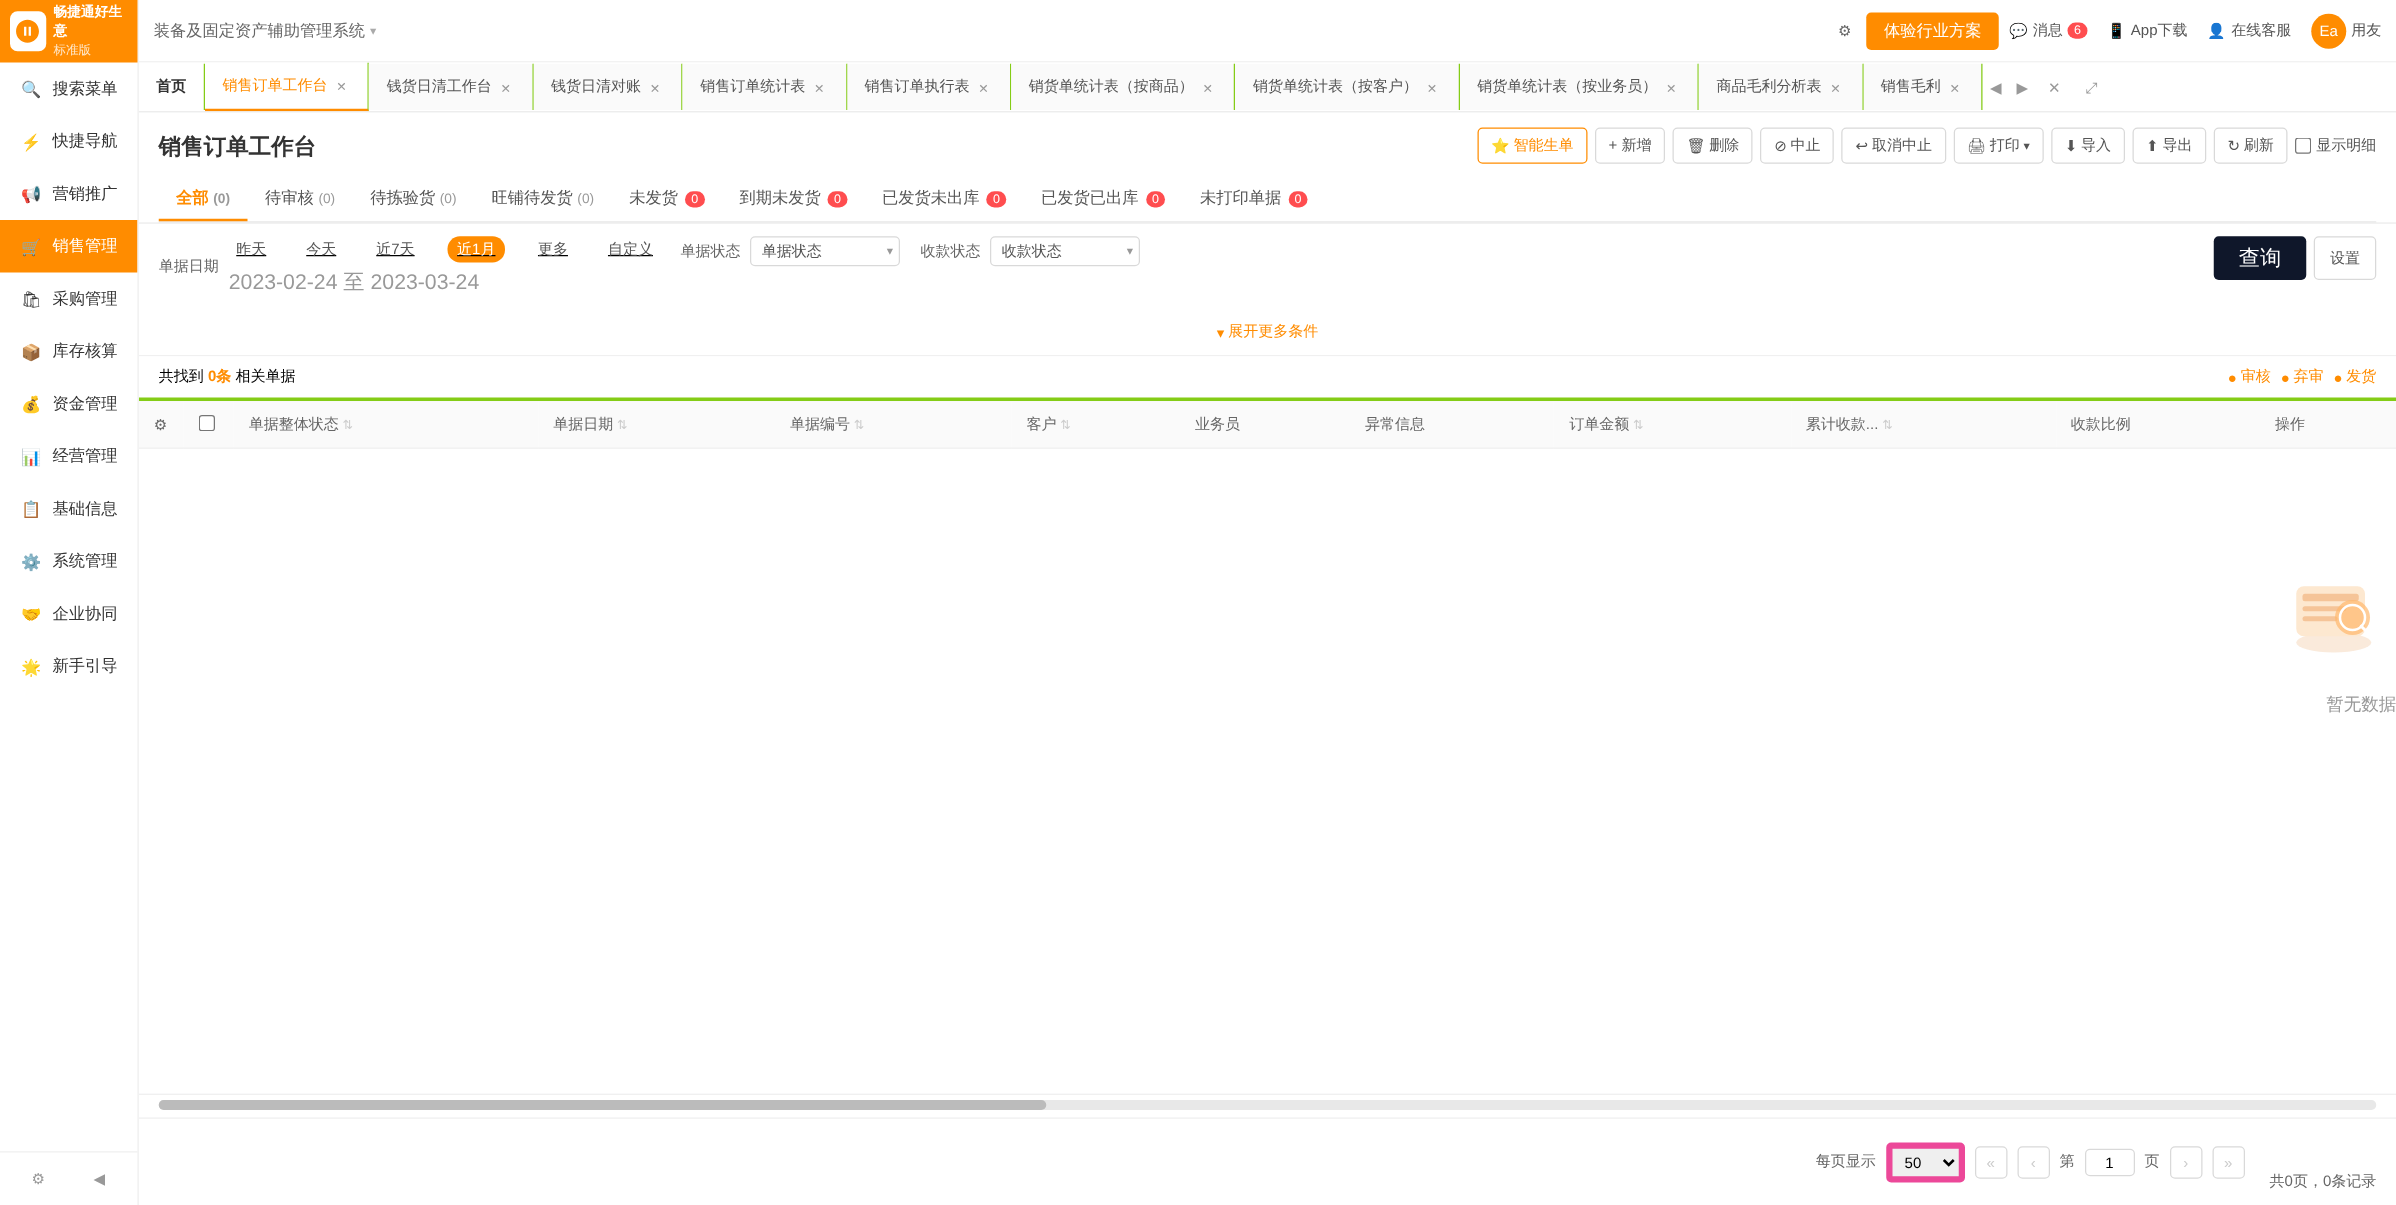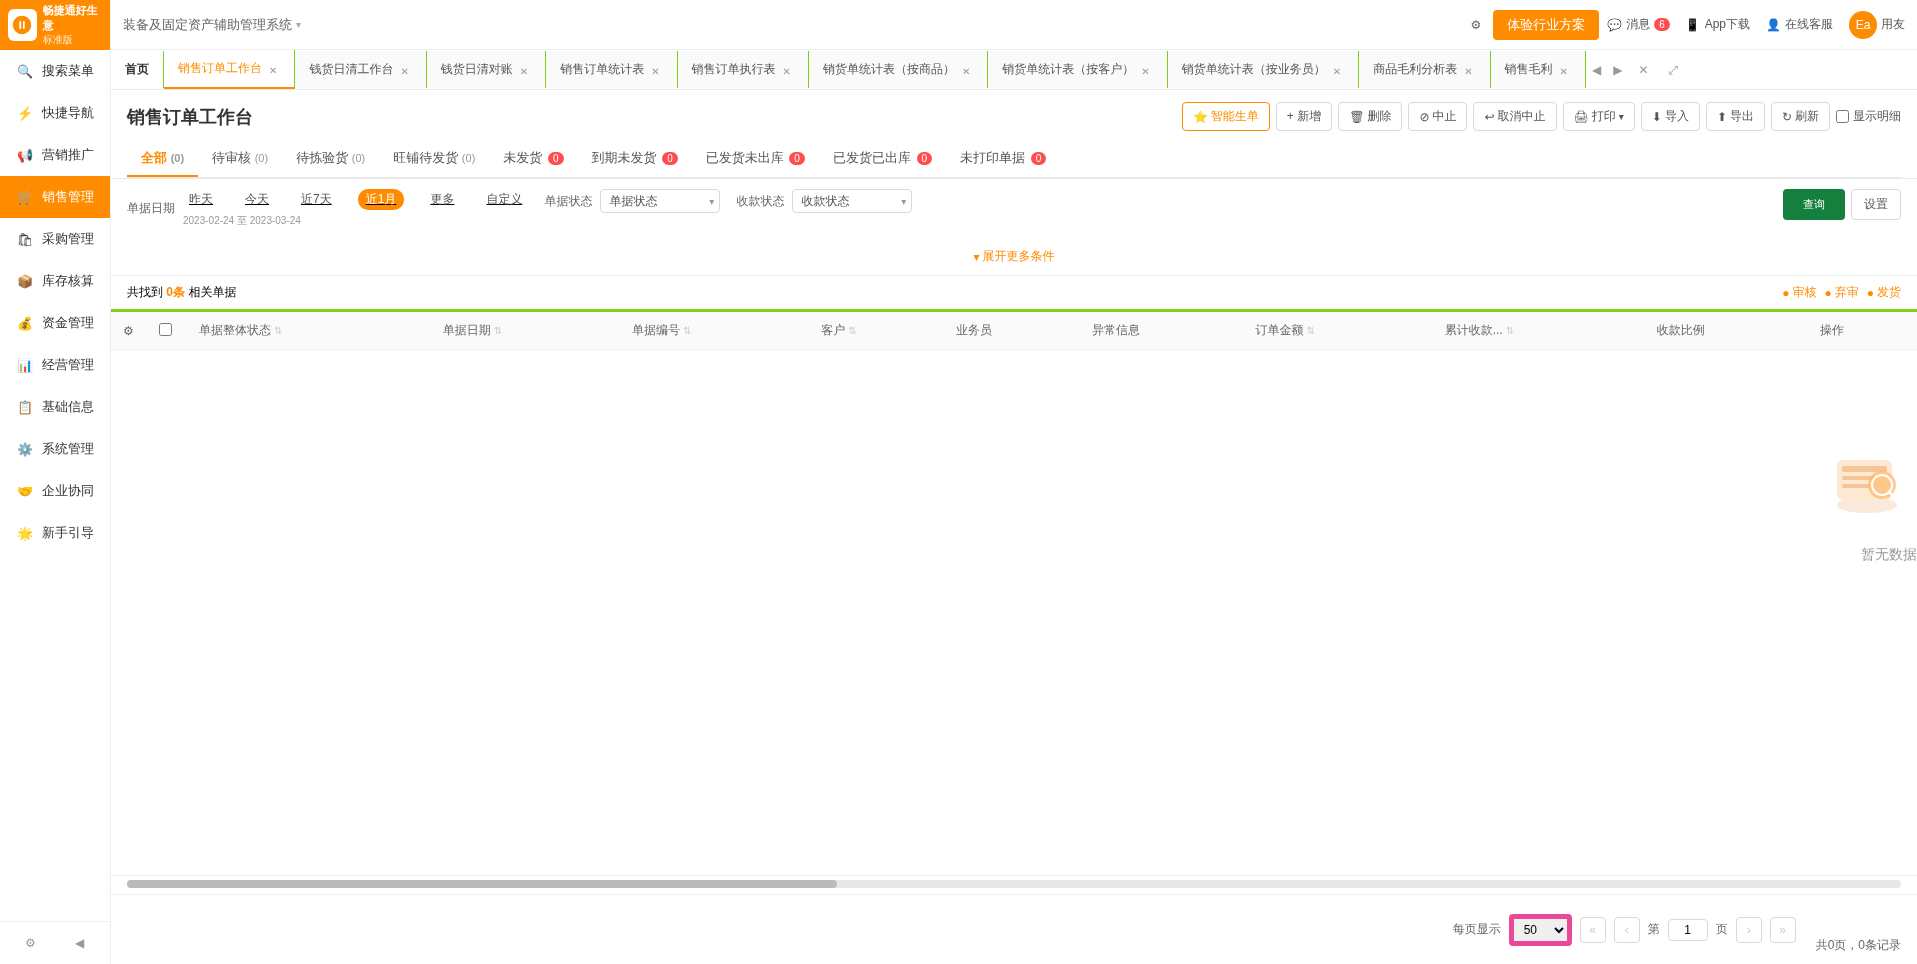--- a/index.html
+++ b/index.html
@@ -61,26 +61,26 @@
     .content-tab .count-badge { background: #ff4d4f; color: #fff; border-radius: 8px; padding: 1px 5px; font-size: 10px; margin-left: 2px; }
     .content-tab .count-zero { color: #999; font-size: 11px; }
 
     
     .filter-area { background: #fff; padding: 10px 16px; display: flex; align-items: flex-start; gap: 16px; flex-wrap: wrap; border-bottom: 1px solid #f0f0f0; }
     .filter-group { display: flex; align-items: center; gap: 8px; }
     .filter-label { color: #666; white-space: nowrap; font-size: 12px; }
     .filter-date-options { display: flex; gap: 20px; align-items: center; text-decoration: underline; }
     .date-opt { padding: 2px 6px; cursor: pointer; color: #555; font-size: 12px; border-radius: 3px; }
     .date-opt.active { background: #ff8c00; color: #fff; border-radius: 10px; padding: 2px 8px; }
-    .date-range { font-size: 10px; color: #999; margin-top: 4px; }
+    .date-range { font-size: 17px; color: #999; margin-top: 4px; }
     .filter-select { border: 1px solid #d9d9d9; border-radius: 4px; padding: 4px 24px 4px 8px; font-size: 12px; color: #555; background: #fff; cursor: pointer; min-width: 120px; appearance: none; position: relative; }
     .filter-select-wrap { position: relative; display: inline-block; }
     .filter-select-wrap::after { content: '▾'; position: absolute; right: 6px; top: 50%; transform: translateY(-50%); color: #999; pointer-events: none; font-size: 10px; }
     .expand-btn { color: #ff8c00; cursor: pointer; font-size: 12px; display: flex; align-items: center; gap: 3px; }
-    .query-btn { background: #15803d; color: #fff; border: none; border-radius: 4px; padding: 6px 20px; cursor: pointer; font-size: 11px; text-align: right; }
+    .query-btn { background: #0f172a; color: #fff; border: none; border-radius: 4px; padding: 6px 20px; cursor: pointer; font-size: 17px; text-align: right; }
     .settings-btn { border: 1px solid #d9d9d9; background: #fff; color: #555; border-radius: 4px; padding: 6px 12px; cursor: pointer; font-size: 12px; }
 
     
     .results-bar { background: #fff; padding: 8px 16px; display: flex; align-items: flex-end; justify-content: space-between; border-bottom: 3px solid #84cc16; }
     .results-actions { display: flex; gap: 8px; }
     .result-action-btn { color: #ff8c00; cursor: pointer; font-size: 12px; display: flex; align-items: center; gap: 3px; }
 
     
     .table-wrap { background: #fff; flex: 1; overflow: auto; }
     table { width: 100%; border-collapse: collapse; }

